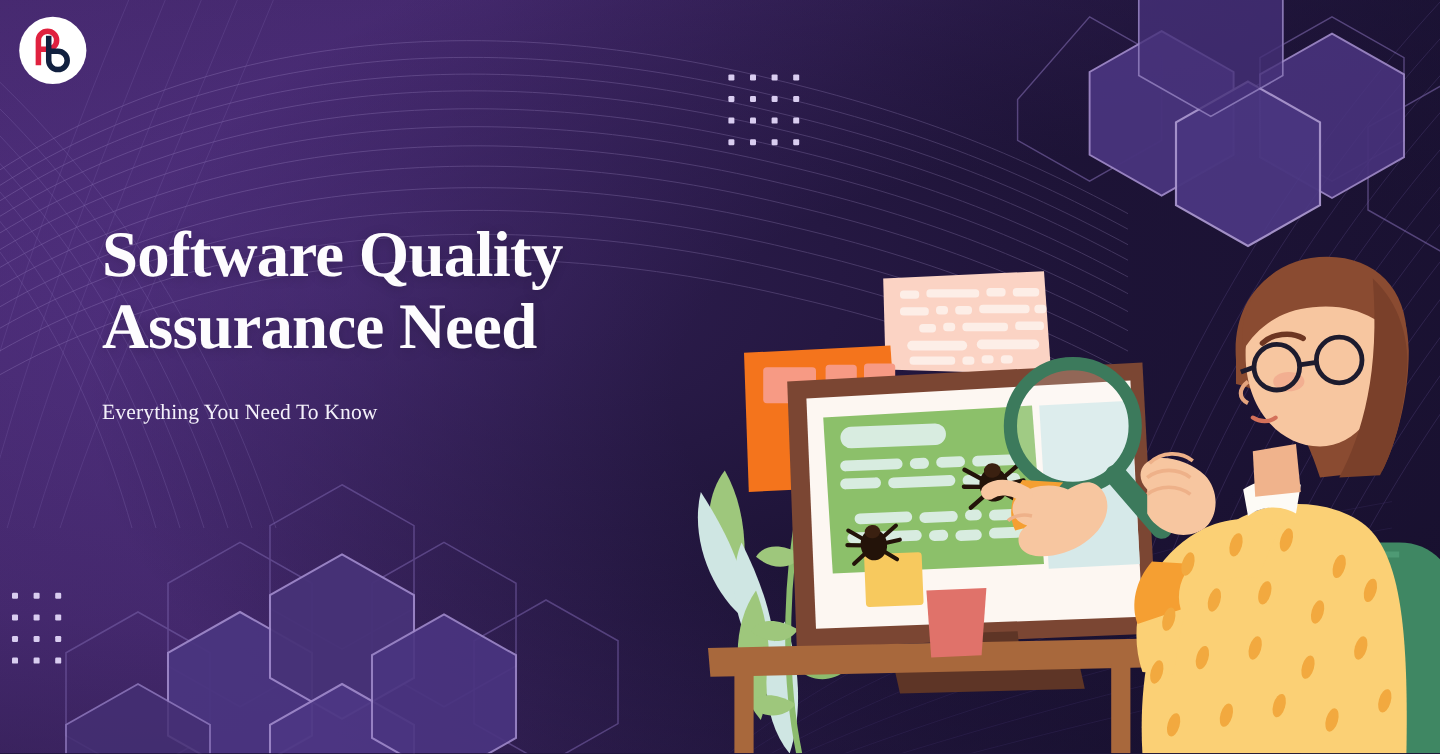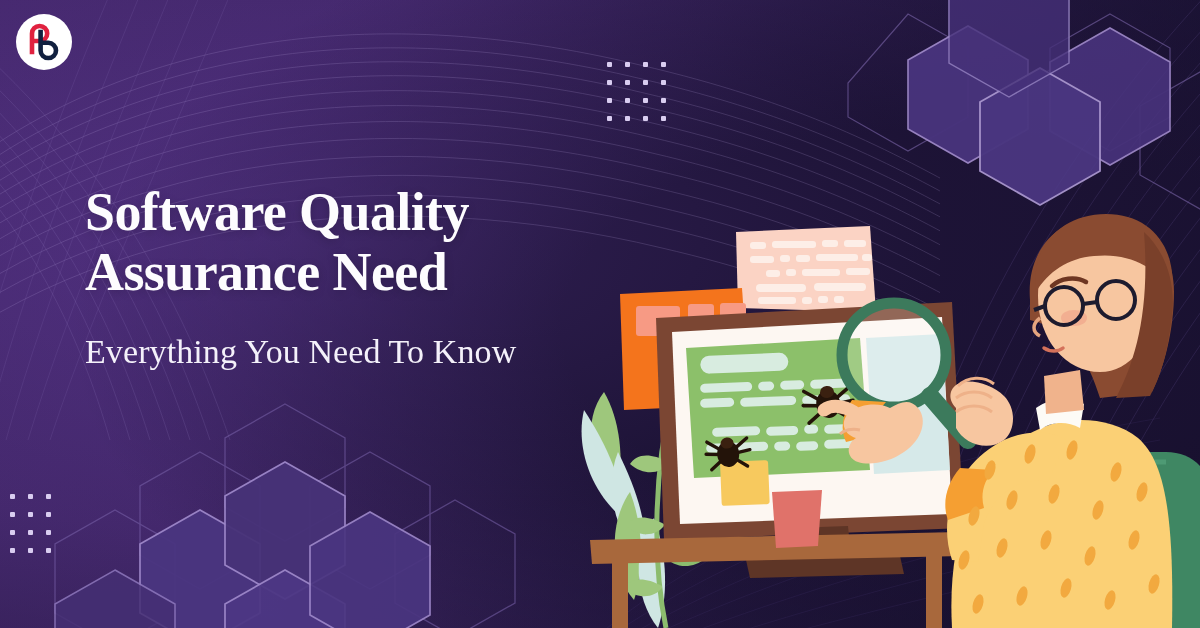--- a/index.html
+++ b/index.html
@@ -40,21 +40,21 @@
   .logo{position:absolute;left:16px;top:14px;width:56px;height:56px;border-radius:50%;
         background:#ffffff;display:flex;align-items:center;justify-content:center;}
 
   
   .copy{position:absolute;left:85px;top:183px;width:620px;}
   .headline{
     margin:0;color:#fdfcfe;font-size:54px;line-height:1.11;
     font-weight:700;letter-spacing:-0.6px;text-shadow:0 2px 10px rgba(0,0,0,.18);
   }
   .subhead{
-    margin:30px 0 0 0;color:#f4f1fa;font-size:34px;font-weight:400;letter-spacing:.1px;
+    margin:30px 0 0 0;color:#f4f1fa;font-size:18px;font-weight:400;letter-spacing:.1px;
   }
 
   
   .illus{position:absolute;left:560px;top:0;width:640px;height:628px;}
 </style>
 </head>
 <body>
 
 <div class="banner">
 

